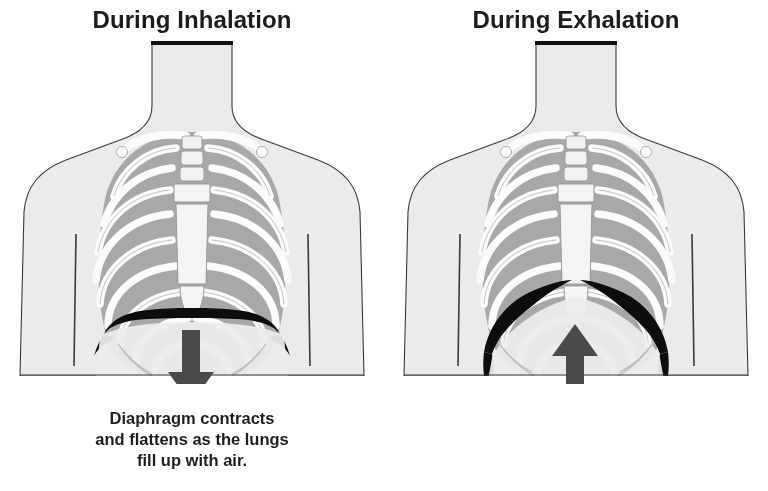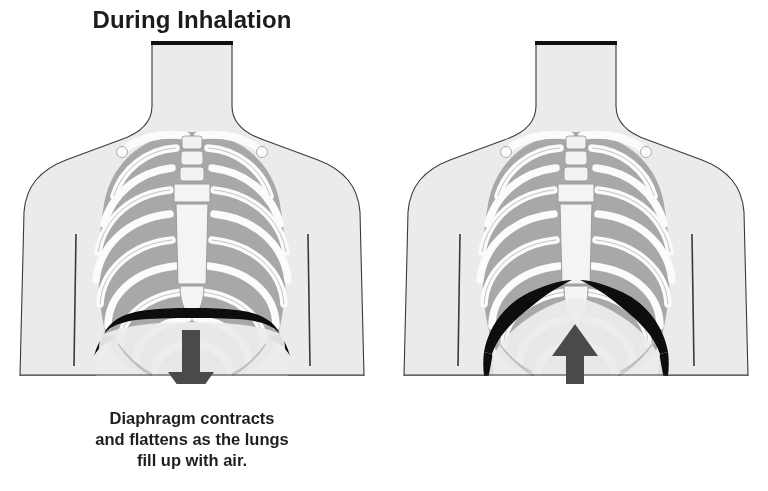--- a/index.html
+++ b/index.html
@@ -211,20 +211,21 @@
       </svg>
     </div>
 
     <div class="caption">Diaphragm contracts
 and flattens as the lungs
 fill up with air.</div>
   </div>
 
   <div class="panel panel-right">
 
+    <div class="panel-title">During Exhalation</div>
 
     <div class="figure-wrap">
       <svg width="384" height="348" viewBox="0 0 384 348" xmlns="http://www.w3.org/2000/svg">
         <defs>
           <clipPath id="clipR">
             <rect x="0" y="0" width="384" height="340"></rect>
           </clipPath>
         </defs>
 
         <g clip-path="url(#clipR)">

